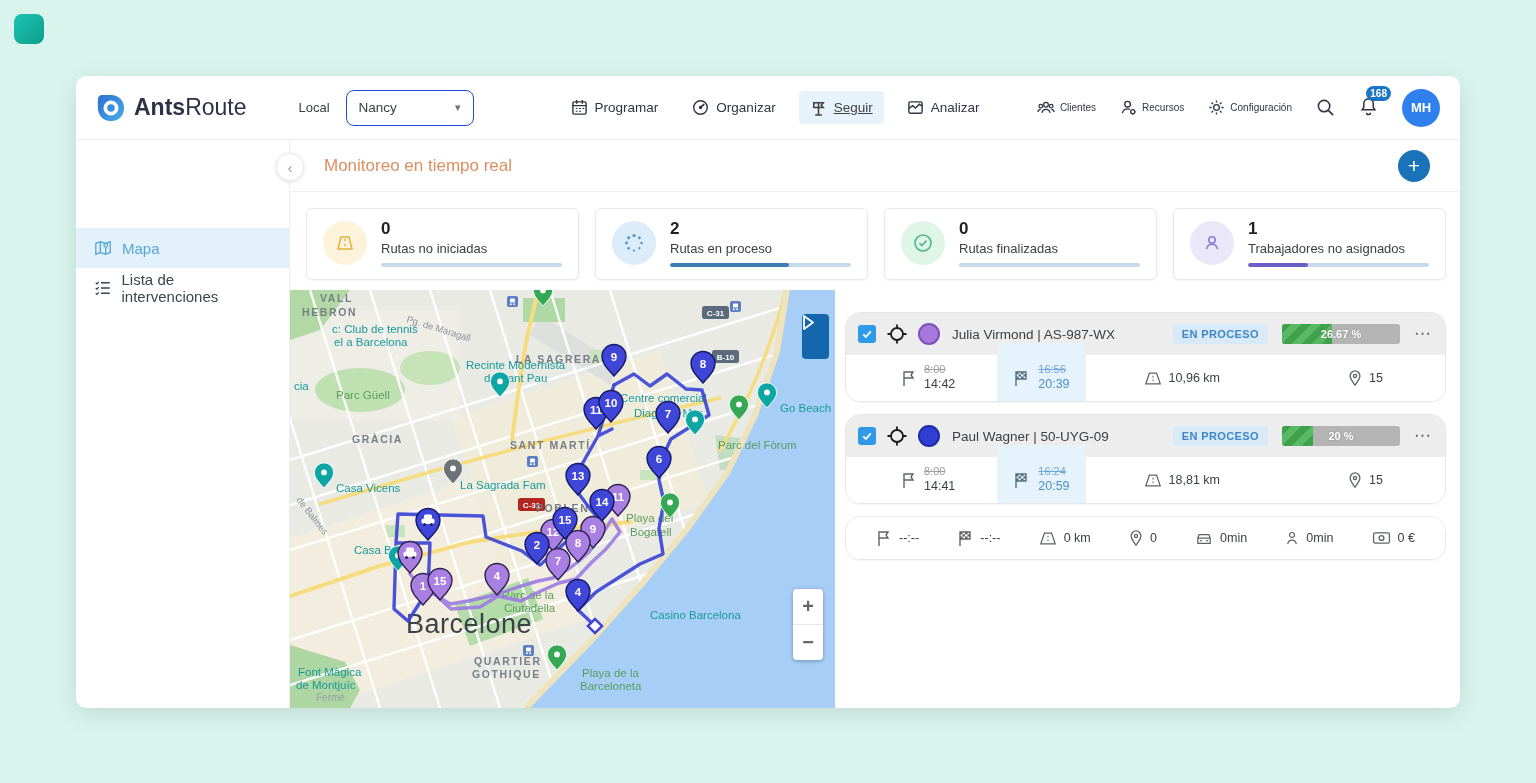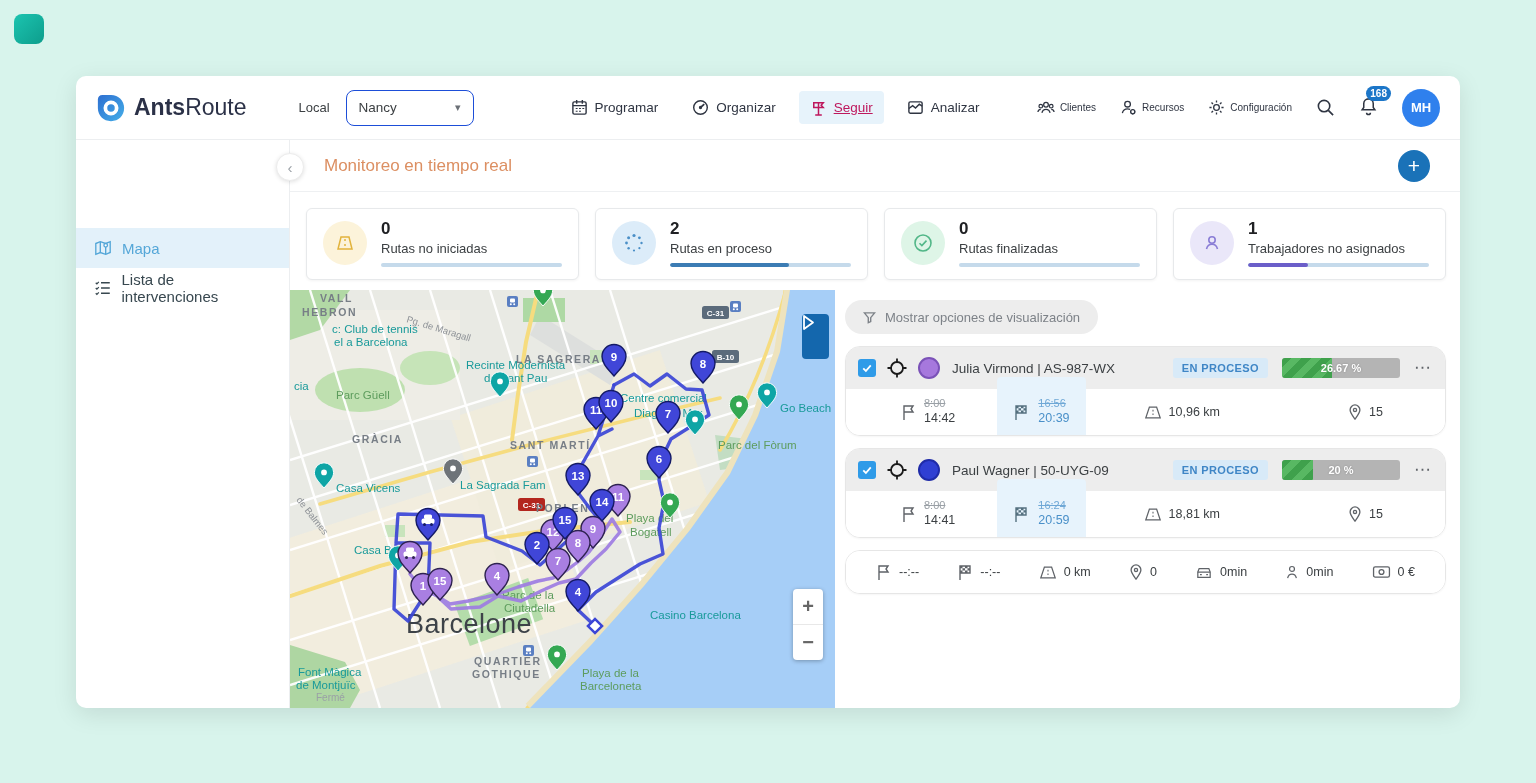--- a/index.html
+++ b/index.html
@@ -16,21 +16,21 @@
   .navbar { height:64px; display:flex; align-items:center; padding:0 20px; border-bottom:1px solid #eceef0; }
   .brand { display:flex; align-items:center; gap:8px; cursor:pointer; }
   .brand-text { font-size:23px; color:#2b3147; }
   .brand-text .b { font-weight:700; } .brand-text .l { font-weight:300; }
   .local-label { margin-left:52px; font-size:13px; color:#3c4043; }
   .org-select { margin-left:16px; width:128px; height:36px; border:1px solid #1d4ed8; border-radius:8px;
     display:flex; align-items:center; justify-content:space-between; padding:0 12px; font-size:13.5px; color:#3c4043; cursor:pointer; background:#fff;}
   .caret { color:#6b7076; font-size:11px; }
   .menu { display:flex; margin-left:86px; gap:12px; }
   .menu-item { display:flex; gap:7px; align-items:center; font-size:13.5px; color:#2f3542; padding:8px 11px; border-radius:4px; cursor:pointer; white-space:nowrap;}
-  .menu-item.active { background:#e7f3fb; color:#be185d;text-decoration:underline; }
+  .menu-item.active { background:#e7f3fb; color:#404040;text-decoration:underline; }
   .menu-item svg { flex:0 0 auto; }
   .nav-right { margin-left:auto; display:flex; align-items:center; gap:24px; }
   .nav-link { display:flex; gap:5px; font-size:10px; color:#2f3542; align-items:center; cursor:pointer; white-space:nowrap;}
   .icon-btn { cursor:pointer; display:flex; align-items:center; }
   .bell-wrap { position:relative; cursor:pointer; }
   .nav-badge { position:absolute; top:-10px; right:-13px; background:#1c76c8; color:#fff; font-size:10px;
     font-weight:700; padding:2px 4px; border-radius:9px; min-width:22px; text-align:center; }
   .avatar { width:38px; height:38px; border-radius:50%; background:#2f80ed; color:#fff; font-size:13px;
     font-weight:700; display:flex; align-items:center; justify-content:center; cursor:pointer; }
 
@@ -578,26 +578,20 @@
             </svg>
           </div>
           <div class="zoom-ctrl">
             <div class="zoom-btn">+</div>
             <div class="zoom-div"></div>
             <div class="zoom-btn">−</div>
           </div>
         </div>
 
         <div class="panel">
-          <div class="filter-chip">
-            <svg width="13" height="13" viewBox="0 0 14 14" fill="none" stroke="#7d8288" stroke-width="1.5">
-              <path d="M1.5 2h11L8.3 7.2v4.2l-2.6 1.2V7.2z"></path>
-            </svg>
-            <span>Mostrar opciones de visualización</span>
-          </div>
 
           
           <div class="route-card">
             <div class="rc-head">
               <div class="checkbox">
                 <svg width="12" height="12" viewBox="0 0 16 16">
                     <polyline points="3,8.5 6.5,12 13,4.5" fill="none" stroke="#fff" stroke-width="2.4"></polyline>
                   </svg>
               </div>
               <div class="crosshair">

